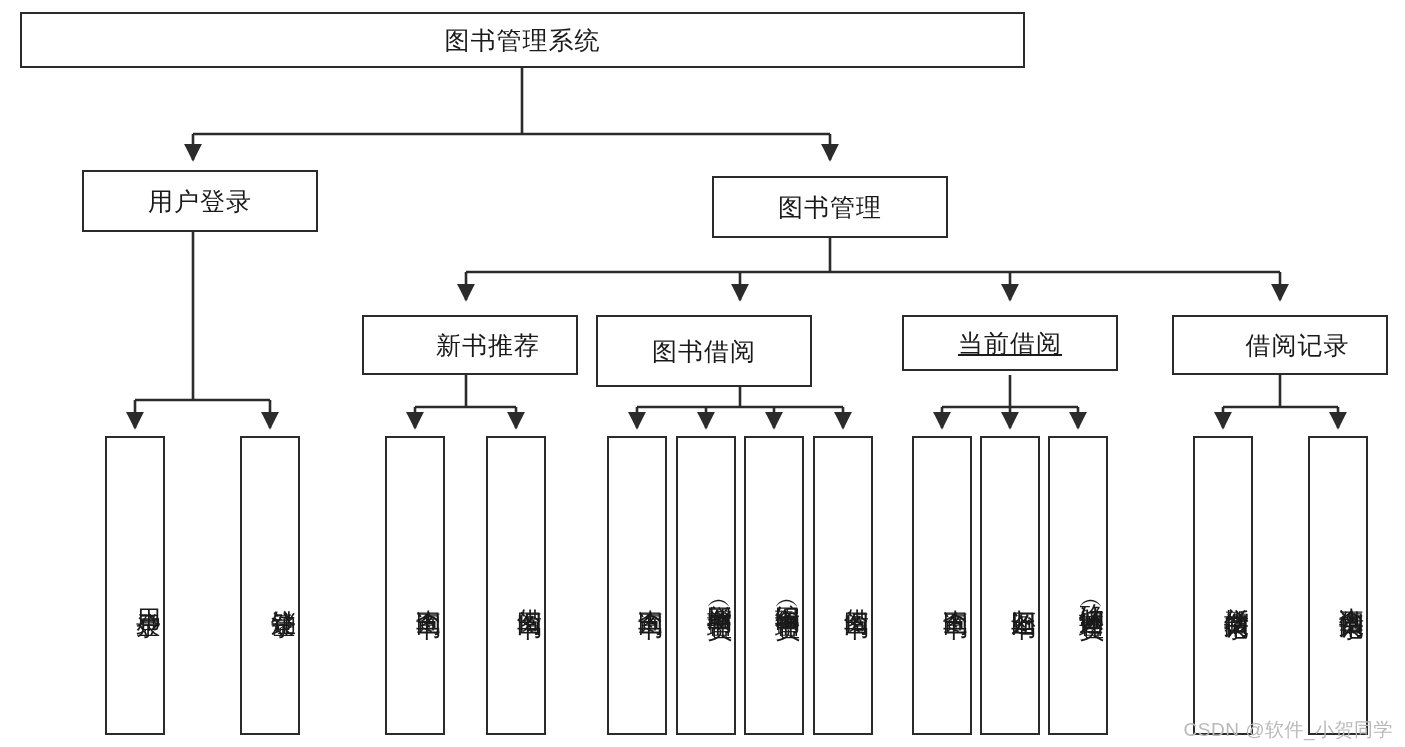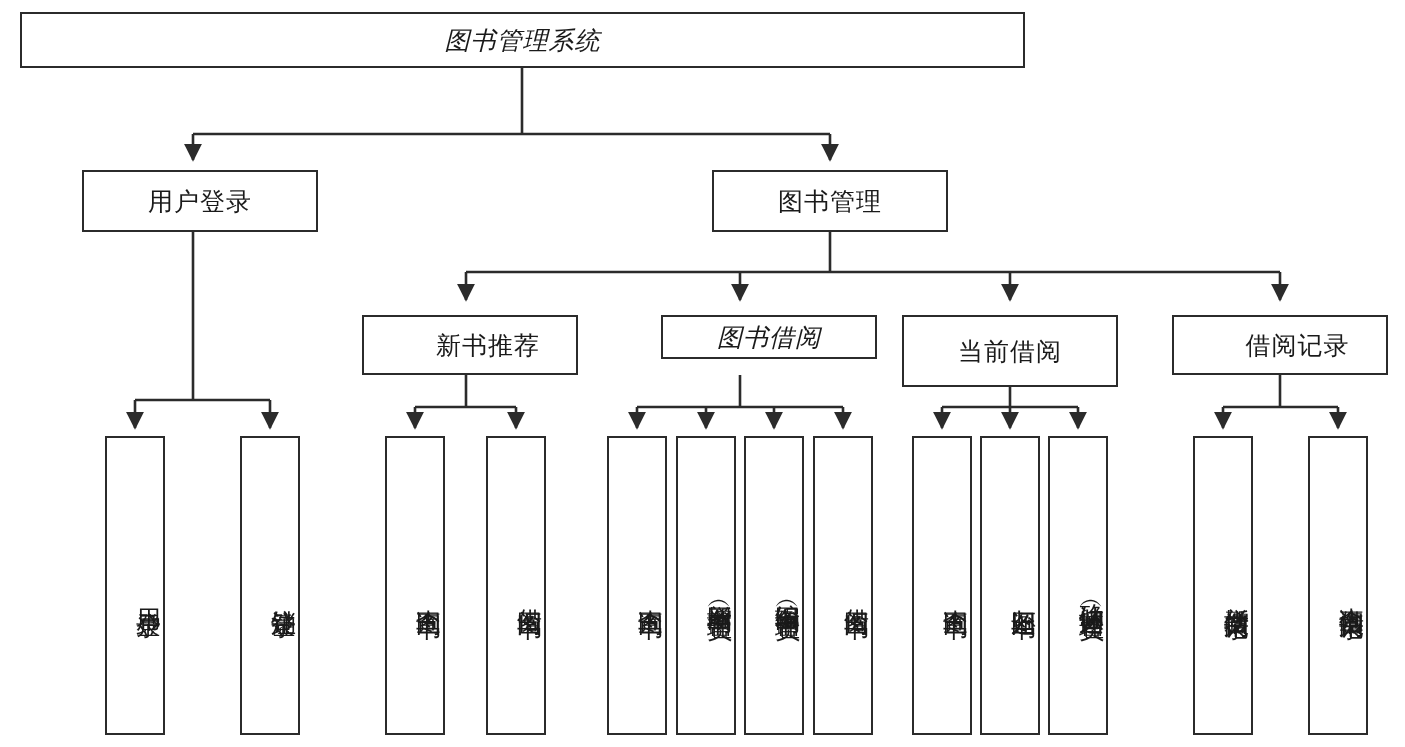--- a/index.html
+++ b/index.html
@@ -35,21 +35,20 @@
     align-items: center;
     justify-content: center;
     color: #1a1a1a;
   }
   .node.horiz {
     font-size: 25px;
     letter-spacing: 1px;
   }
   .node.root {
     font-size: 25px;
-    font-style: italic;
   }
   .node.vert {
     writing-mode: vertical-rl;
     text-orientation: upright;
     align-items: flex-start;
     justify-content: center;
     padding-top: 14px;
     font-size: 25px;
     line-height: 1.18;
     letter-spacing: 2px;
@@ -126,31 +125,31 @@
     </g>
   </svg>
 
   <div class="node root horiz" style="left:20px; top:12px; width:1005px; height:56px;">
     <span>图书管理系统</span>
   </div>
 
   <div class="node horiz" style="left:82px; top:170px; width:236px; height:62px;">
     <span>用户登录</span>
   </div>
-  <div class="node horiz" style="left:712px; top:170px; width:236px; height:62px;">
+  <div class="node horiz" style="left:712px; top:176px; width:236px; height:62px;">
     <span>图书管理</span>
   </div>
 
   <div class="node horiz" style="left:362px; top:315px; width:216px; height:60px;padding-left:36px;">
     <span>新书推荐</span>
   </div>
-  <div class="node horiz" style="left:661px; top:315px; width:216px; height:44px;font-style:italic;">
+  <div class="node horiz" style="left:596px; top:315px; width:216px; height:72px;">
     <span>图书借阅</span>
   </div>
-  <div class="node horiz" style="left:902px; top:315px; width:216px; height:72px;">
+  <div class="node horiz" style="left:902px; top:315px; width:216px; height:56px;text-decoration:underline;">
     <span>当前借阅</span>
   </div>
   <div class="node horiz" style="left:1172px; top:315px; width:216px; height:60px;padding-left:35px;">
     <span>借阅记录</span>
   </div>
 
   <div class="node vert" style="left:105px; top:436px; width:60px; height:299px;">
     <span class="vtext">用户登录</span>
   </div>
   <div class="node vert" style="left:240px; top:436px; width:60px; height:299px;">
@@ -187,14 +186,15 @@
     <span class="vtext">确认归还（管理员）</span>
   </div>
 
   <div class="node vert" style="left:1193px; top:436px; width:60px; height:299px;">
     <span class="vtext">新增借阅记录</span>
   </div>
   <div class="node vert" style="left:1308px; top:436px; width:60px; height:299px;">
     <span class="vtext">查询借阅记录</span>
   </div>
 
+  <div class="watermark">CSDN @软件_小贺同学</div>
 
 </div>
 
 </body></html>

